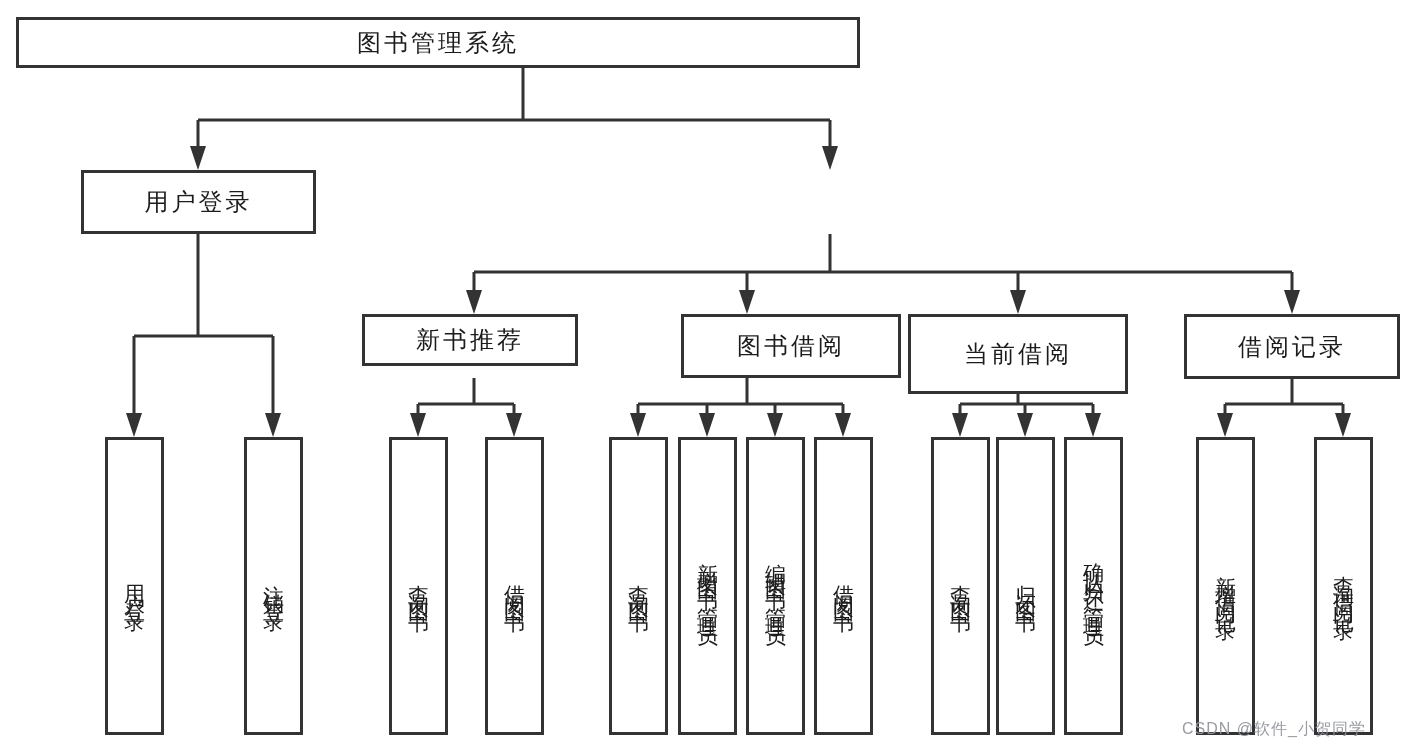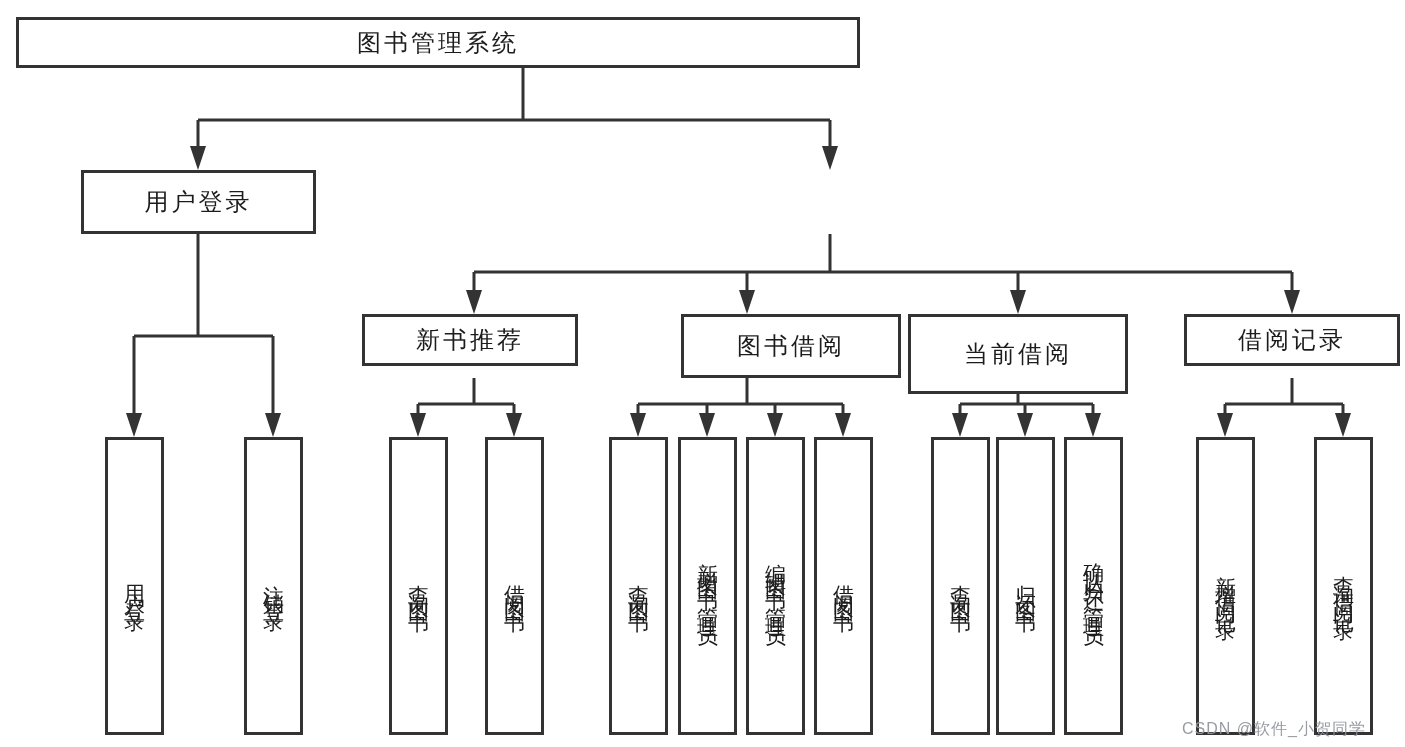--- a/index.html
+++ b/index.html
@@ -45,21 +45,21 @@
     line-height: 1.15;
     white-space: nowrap;
   }
   
   .n-root          { left: 16px;   top: 17px;  width: 844px; height: 51px; }
   .n-user-login    { left: 81px;   top: 170px; width: 235px;  height: 64px; }
   .n-book-mgmt     { left: 712px;  top: 170px; width: 236px;  height: 64px; }
   .n-new-book-rec  { left: 362px;  top: 314px; width: 216px;  height: 52px; }
   .n-book-borrow   { left: 637px;  top: 314px; width: 220px;  height: 64px; margin-left: 44px; }
   .n-current-borrow{ left: 908px;  top: 314px; width: 220px;  height: 80px; }
-  .n-borrow-record { left: 1184px; top: 314px; width: 216px;  height: 52px; }
+  .n-borrow-record { left: 1184px; top: 314px; width: 216px;  height: 65px; }
   .leaf            { top: 437px; width: 59px; height: 298px; }
   .n-ul-login    { left: 105px;  }
   .n-ul-logout   { left: 244px;  }
   .n-nbr-query   { left: 389px;  }
   .n-nbr-borrow  { left: 485px;  }
   .n-bb-query    { left: 609px;  }
   .n-bb-add      { left: 678px;  }
   .n-bb-edit     { left: 746px;  }
   .n-bb-borrow   { left: 814px;  }
   .n-cb-query    { left: 931px;  }

